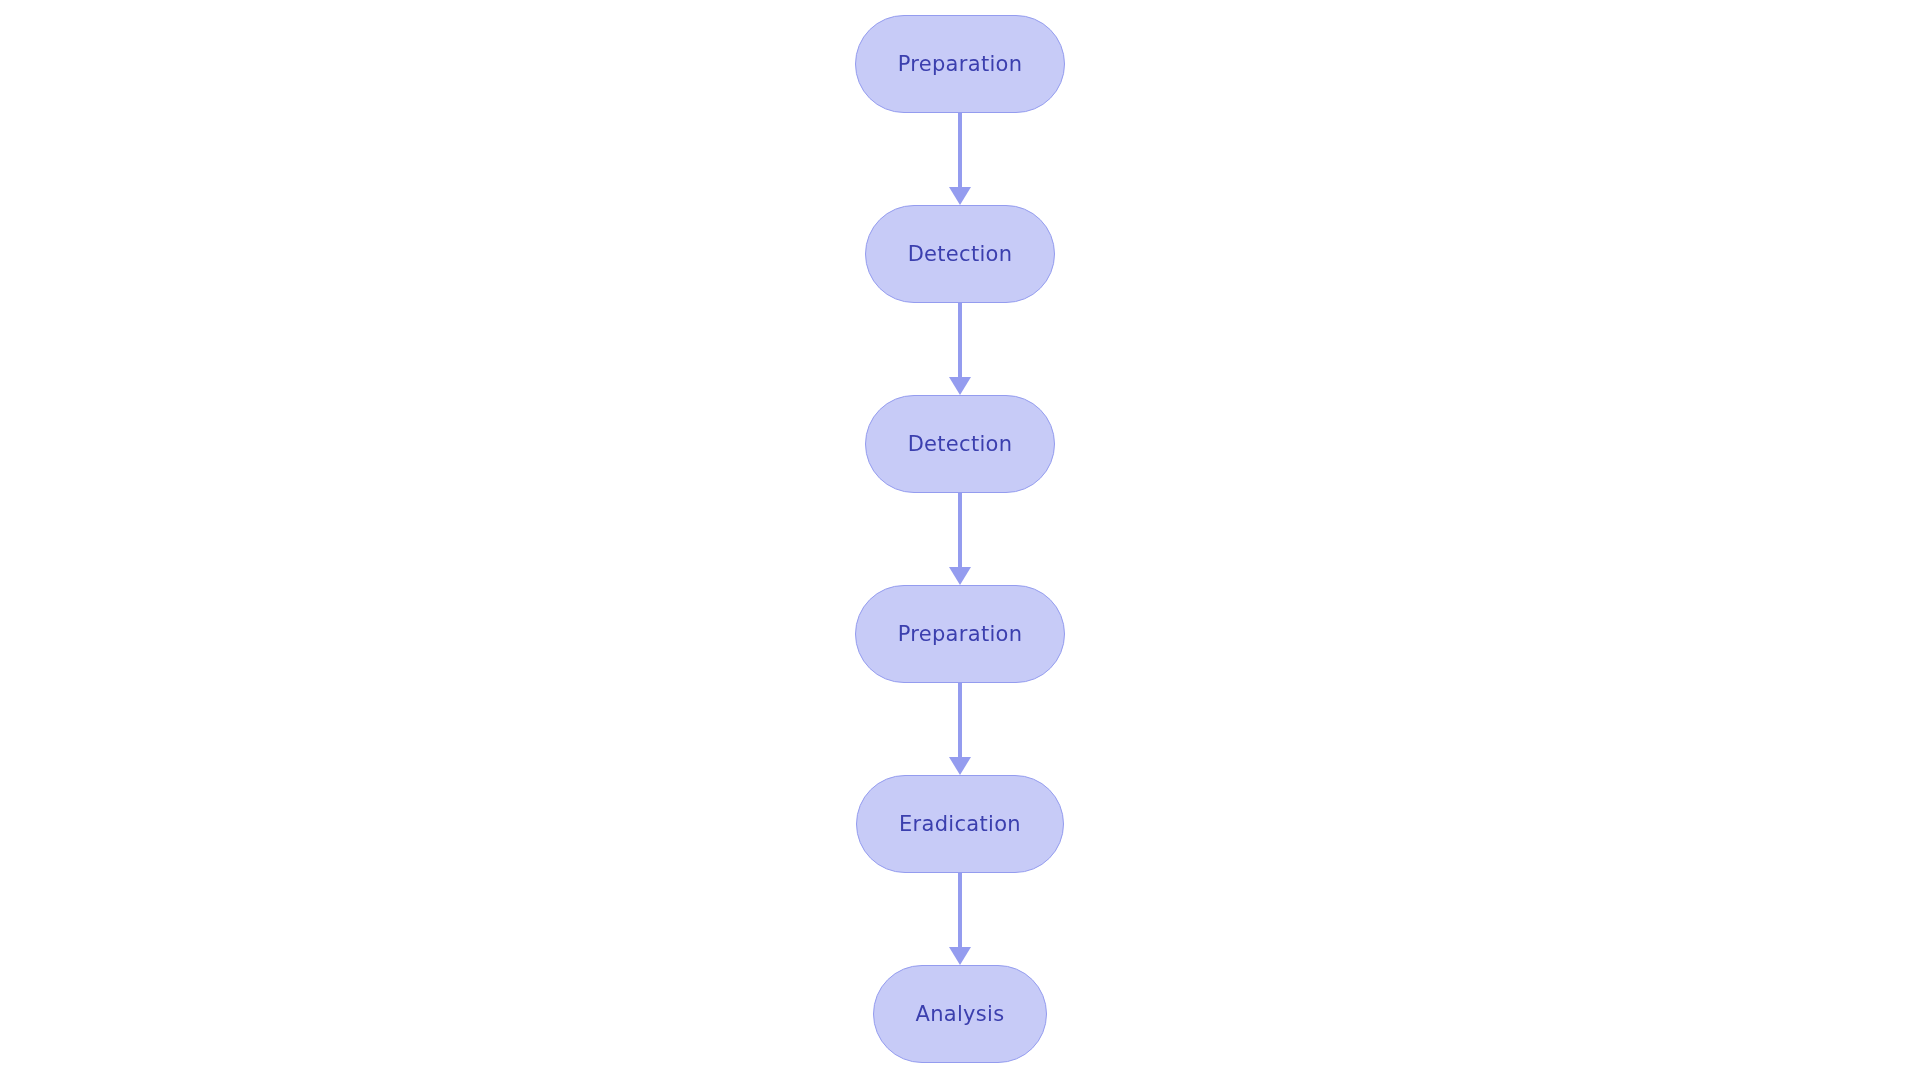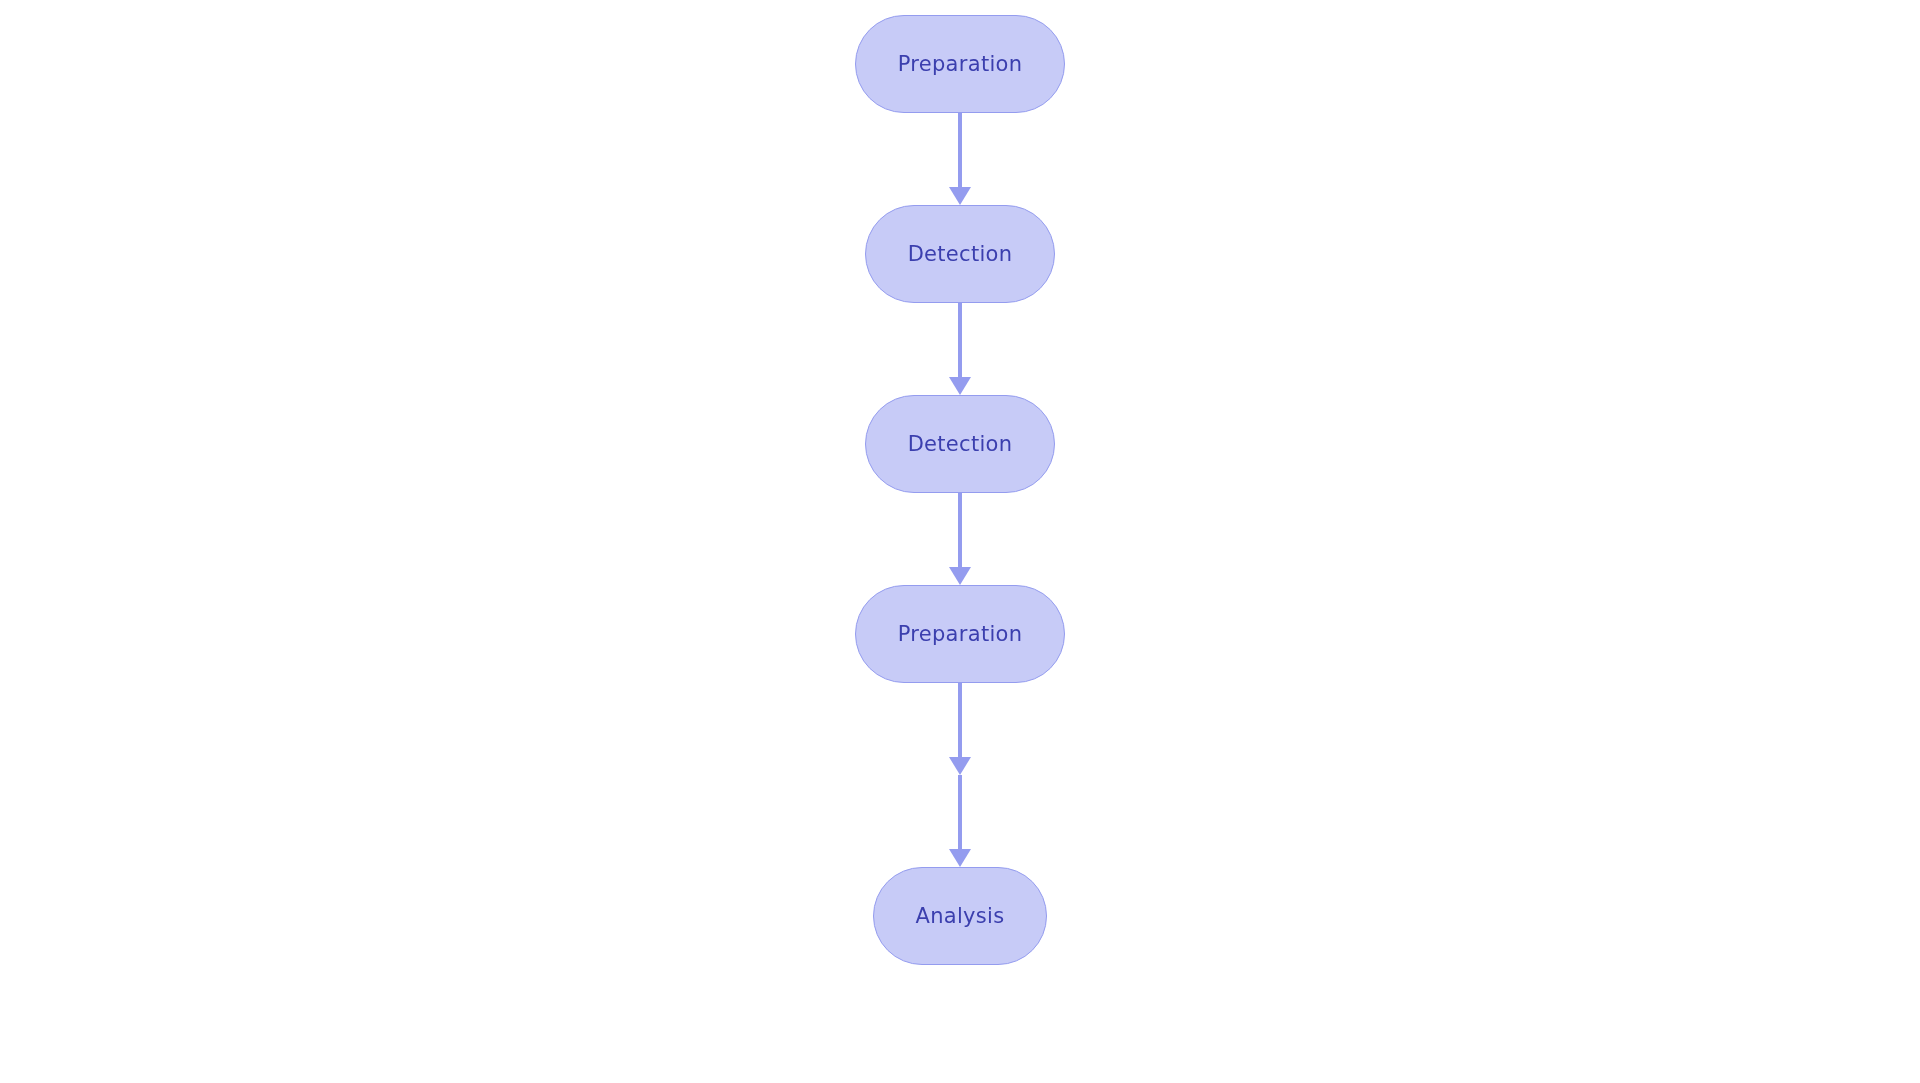--- a/index.html
+++ b/index.html
@@ -100,20 +100,23 @@
 
   <div class="node">
     <span class="node-label">Preparation</span>
   </div>
 
   <div class="connector">
     <div class="line"></div>
     <div class="arrowhead"></div>
   </div>
 
+  <div class="node">
+    <span class="node-label">Eradication</span>
+  </div>
 
   <div class="connector">
     <div class="line"></div>
     <div class="arrowhead"></div>
   </div>
 
   <div class="node">
     <span class="node-label">Analysis</span>
   </div>
 

